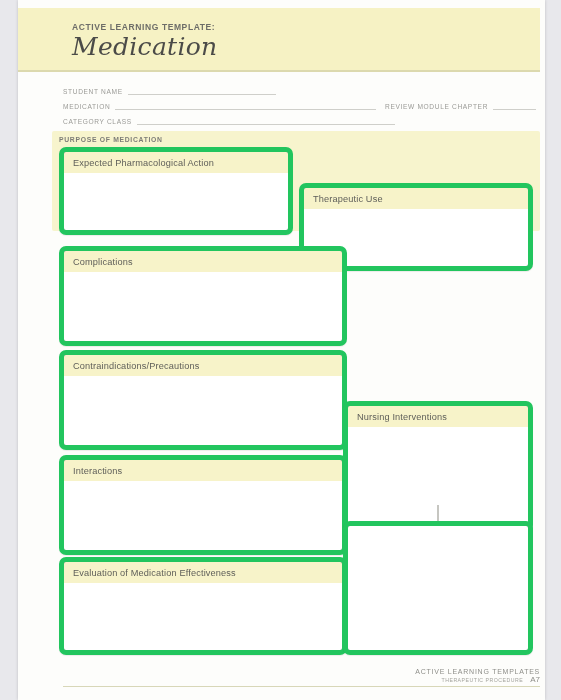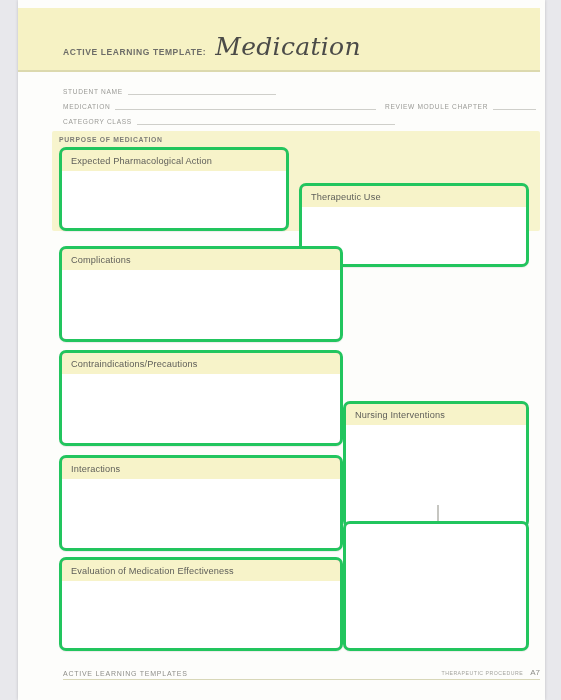--- a/index.html
+++ b/index.html
@@ -33,20 +33,21 @@
     height: 62px;
     background: #f6f2c4;
     border-bottom: 2px solid #dcd9ae;
   }
   #banner-inner {
     position: absolute;
     left: 45px;
     bottom: 9px;
     display: flex;
     align-items: baseline;
+    flex-direction: column;
   }
   .eyebrow {
     font-size: 8.5px;
     letter-spacing: 0.6px;
     font-weight: bold;
     color: #6d6d68;
     text-transform: uppercase;
   }
   .title-script {
     font-family: "DejaVu Serif", serif;
@@ -97,21 +98,21 @@
     font-weight: bold;
     letter-spacing: 0.7px;
     color: #7d7d77;
     text-transform: uppercase;
   }
 
   
   .box {
     position: absolute;
     background: #737373;
-    border: 3px solid #22c55e;
+    border: 5px solid #22c55e;
     border-radius: 7px;
     box-shadow: 0 1px 1px rgba(0,0,0,0.07);
     overflow: hidden;
   }
   .box-head {
     background: #f7f3c9;
     height: 21px;
     display: flex;
     align-items: center;
     padding-left: 9px;
@@ -142,20 +143,21 @@
   #footer {
     position: absolute;
     left: 45px;
     top: 668px;
     width: 477px;
     border-bottom: 1px solid #d8d7b8;
     display: flex;
     align-items: flex-end;
     justify-content: space-between;
     padding-bottom: 2px;
+    flex-direction: column;
   }
   .footer-left {
     font-size: 7px;
     letter-spacing: 0.75px;
     color: #8e8e89;
     text-transform: uppercase;
   }
   .footer-right {
     display: flex;
     align-items: baseline;

